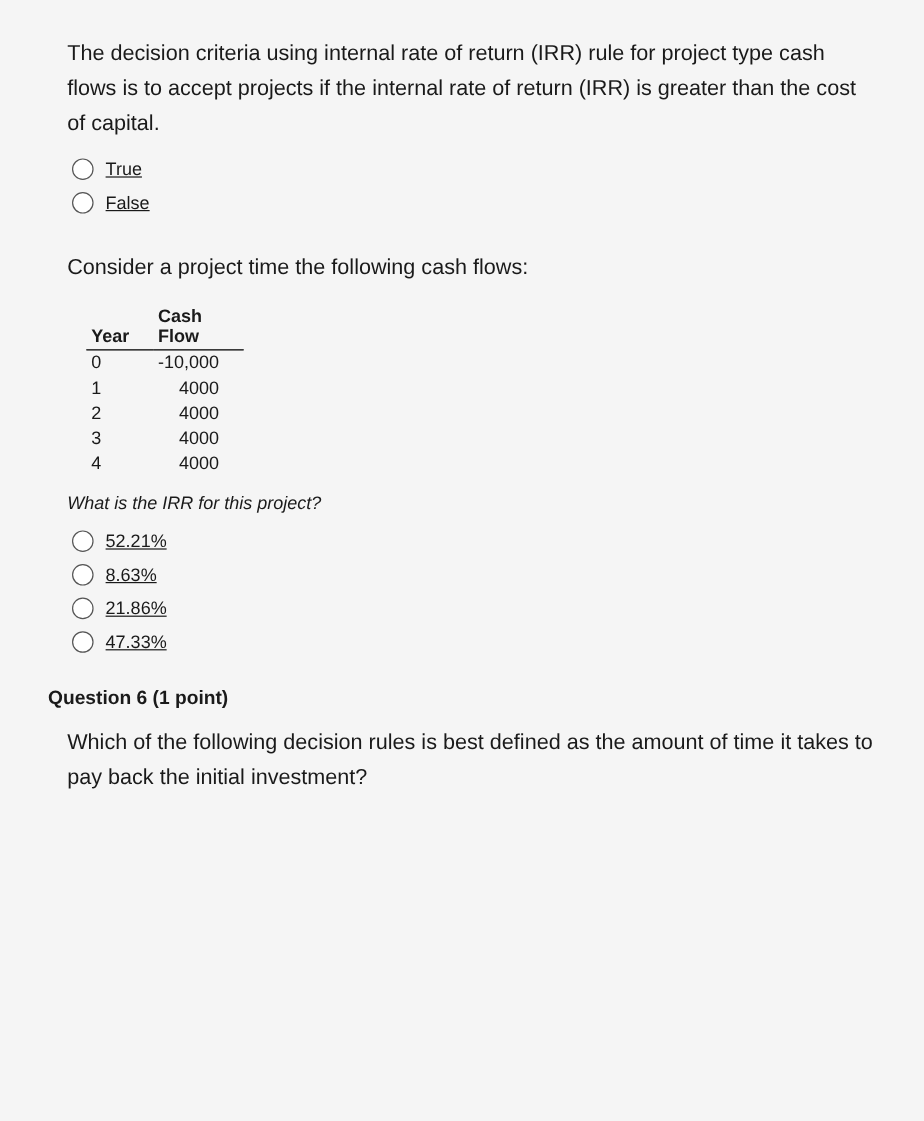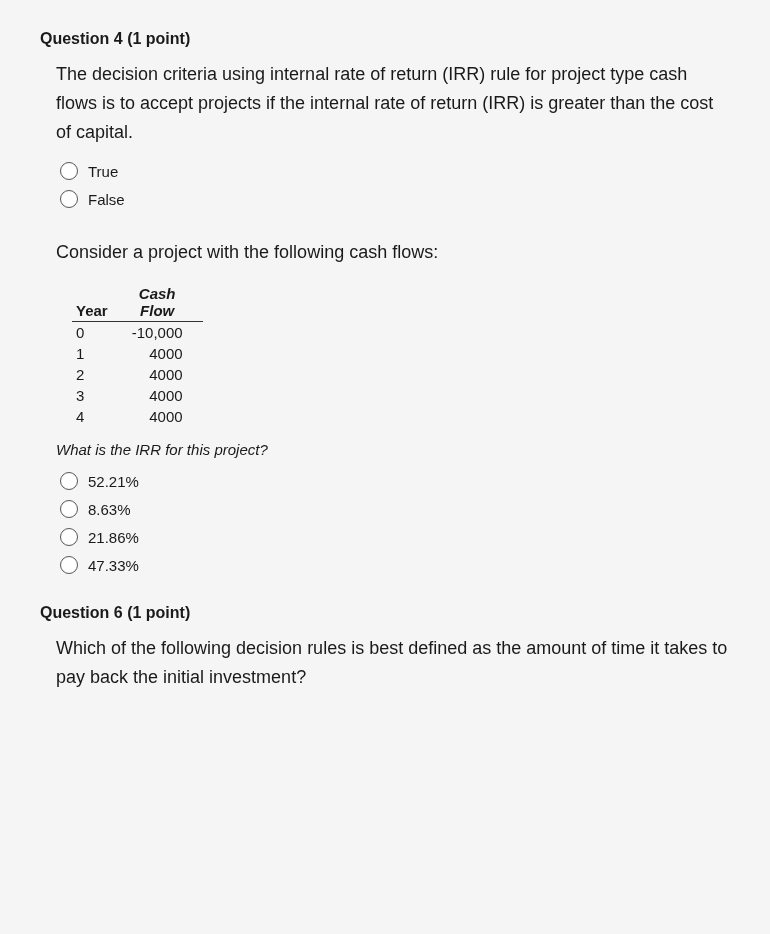--- a/index.html
+++ b/index.html
@@ -44,20 +44,21 @@
     .options-list {
       list-style: none;
       padding-left: 20px;
     }
 
     .option-item {
       display: flex;
       align-items: center;
       margin-bottom: 10px;
       font-size: 15px;
+      text-decoration: underline;
     }
 
     .radio-circle {
       width: 18px;
       height: 18px;
       border-radius: 50%;
       border: 1.5px solid #555;
       margin-right: 10px;
       flex-shrink: 0;
       background-color: white;
@@ -107,45 +108,44 @@
       margin-bottom: 14px;
       font-style: italic;
     }
   </style>
 </head>
 <body>
 
 <div class="page-container">
 
   <div class="question-block">
-    <div class="question-title">Question 4 (1 point)</div>
     <div class="question-text">The decision criteria using internal rate of return (IRR) rule for project type cash flows is to accept projects if the internal rate of return (IRR) is greater than the cost of capital.</div>
     <ul class="options-list">
       <li class="option-item">
         <span class="radio-circle"></span>
         <span>True</span>
       </li>
       <li class="option-item">
         <span class="radio-circle"></span>
         <span>False</span>
       </li>
     </ul>
   </div>
 
   <div class="question-block">
-    <div class="question-text">Consider a project with the following cash flows:</div>
+    <div class="question-text">Consider a project time the following cash flows:</div>
 
     <div class="table-container">
       <table class="cash-flow-table">
         <thead>
           <tr class="table-header-row">
             <th>
               <span>Year</span>
             </th>
-            <th style="text-align:center;font-style:italic;">
+            <th style="text-align:left;">
               <span style="display:block;">Cash</span>
               <span style="display:block;">Flow</span>
             </th>
           </tr>
         </thead>
         <tbody>
           <tr>
             <td>0</td>
             <td style="">-10,000</td>
           </tr>

